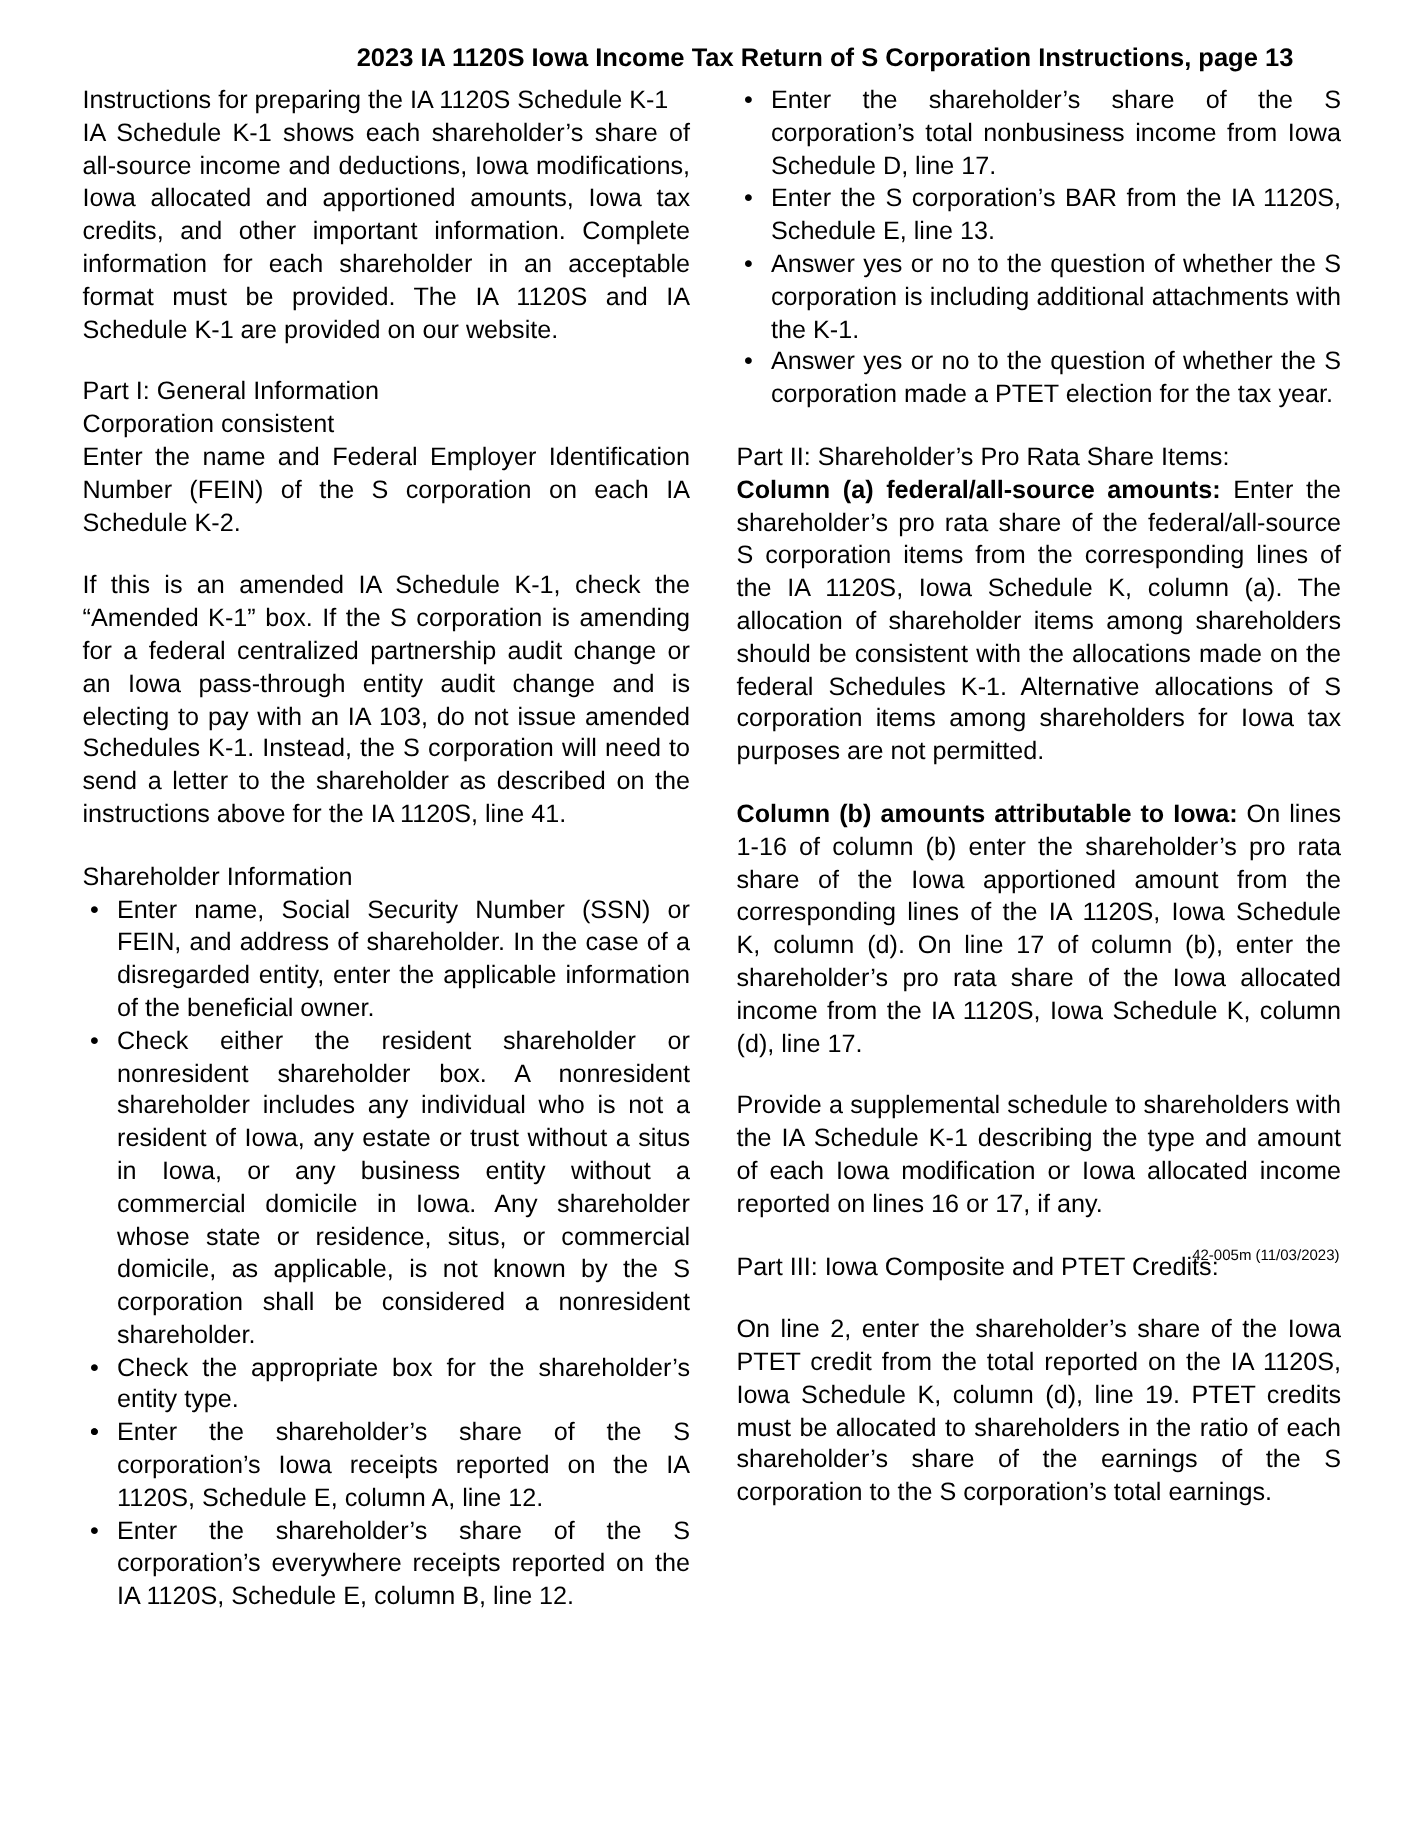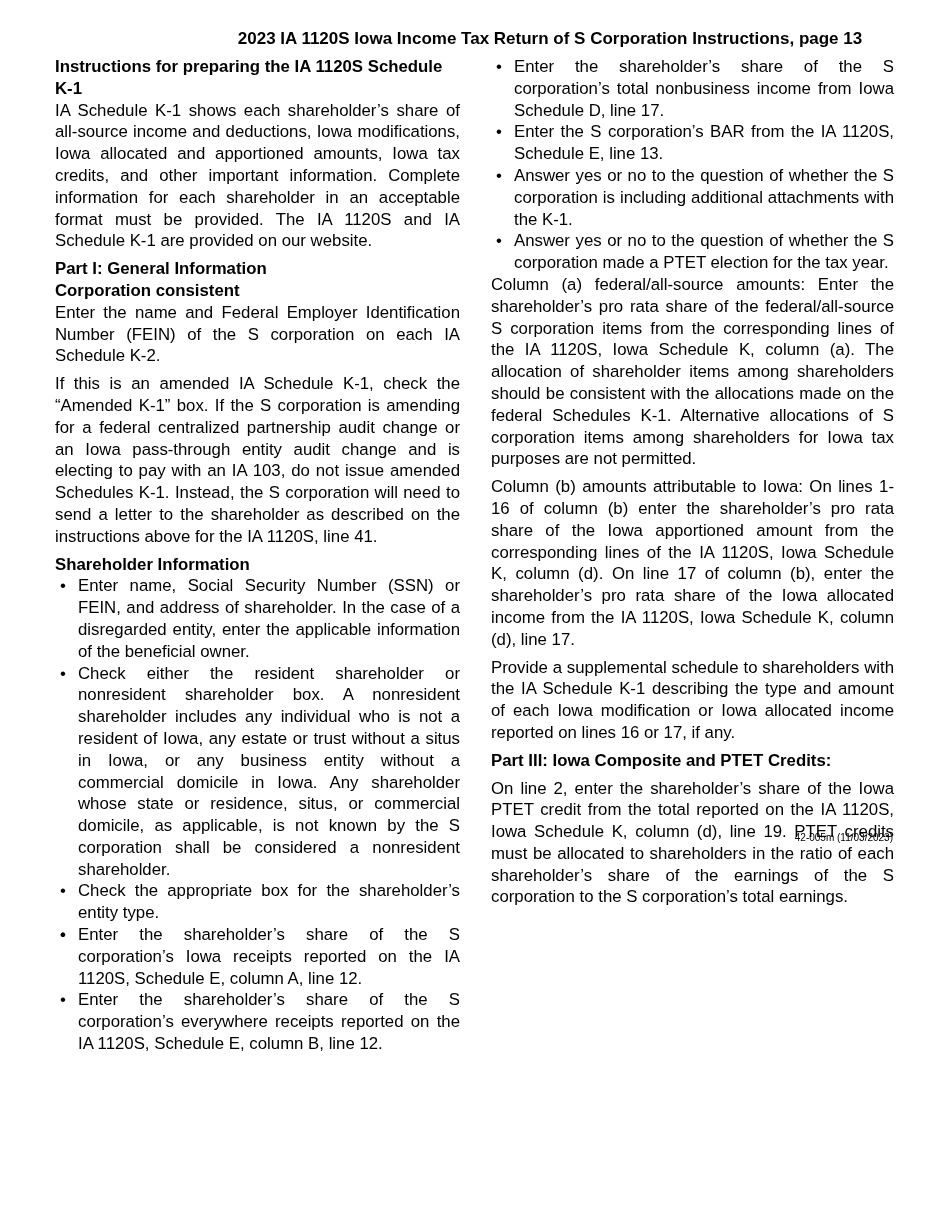--- a/index.html
+++ b/index.html
@@ -31,34 +31,34 @@
   .columns {
     display: flex;
     padding-left: 55px;
     padding-right: 56px;
     margin-top: 6px;
   }
   .col { font-size: 16.8px; line-height: 21.8px; }
   .col-left  { width: 405px; flex: 0 0 405px; }
   .col-gap   { width: 31px;  flex: 0 0 31px; }
   .col-right { width: 403px; flex: 0 0 403px; }
-  .heading { font-weight: bold; }
+  .heading { font-weight: normal; }
   .just { text-align: justify; }
-  .gap-top { margin-top: 6px; }
+  .gap-top { margin-top: 20px; }
   .bullet {
     position: relative;
     padding-left: 23px;
     text-align: justify;
   }
   .bullet .dot {
     position: absolute;
     left: 5px;
     top: 0;
   }
-  .lead { font-weight: normal; }
+  .lead { font-weight: bold; }
   .doc-footer {
     position: absolute;
     right: 57px;
     bottom: 28px;
     font-size: 10px;
     line-height: 16px;
   }
 </style>
 </head>
 <body>
@@ -127,20 +127,21 @@
         <div class="bullet">
           <span class="dot">•</span>
           <span>Answer yes or no to the question of whether the S corporation is including additional attachments with the K-1.</span>
         </div>
         <div class="bullet">
           <span class="dot">•</span>
           <span>Answer yes or no to the question of whether the S corporation made a PTET election for the tax year.</span>
         </div>
       </div>
 
+      <div class="heading gap-top">Part II: Shareholder’s Pro Rata Share Items:</div>
       <p class="just">
         <span class="lead">Column (a) federal/all-source amounts:</span><span> Enter the shareholder’s pro rata share of the federal/all-source S corporation items from the corresponding lines of the IA 1120S, Iowa Schedule K, column (a). The allocation of shareholder items among shareholders should be consistent with the allocations made on the federal Schedules K-1. Alternative allocations of S corporation items among shareholders for Iowa tax purposes are not permitted.</span>
       </p>
 
       <p class="just gap-top">
         <span class="lead">Column (b) amounts attributable to Iowa:</span><span> On lines 1-16 of column (b) enter the shareholder’s pro rata share of the Iowa apportioned amount from the corresponding lines of the IA 1120S, Iowa Schedule K, column (d). On line 17 of column (b), enter the shareholder’s pro rata share of the Iowa allocated income from the IA 1120S, Iowa Schedule K, column (d), line 17.</span>
       </p>
 
       <p class="just gap-top">Provide a supplemental schedule to shareholders with the IA Schedule K-1 describing the type and amount of each Iowa modification or Iowa allocated income reported on lines 16 or 17, if any.</p>
 

